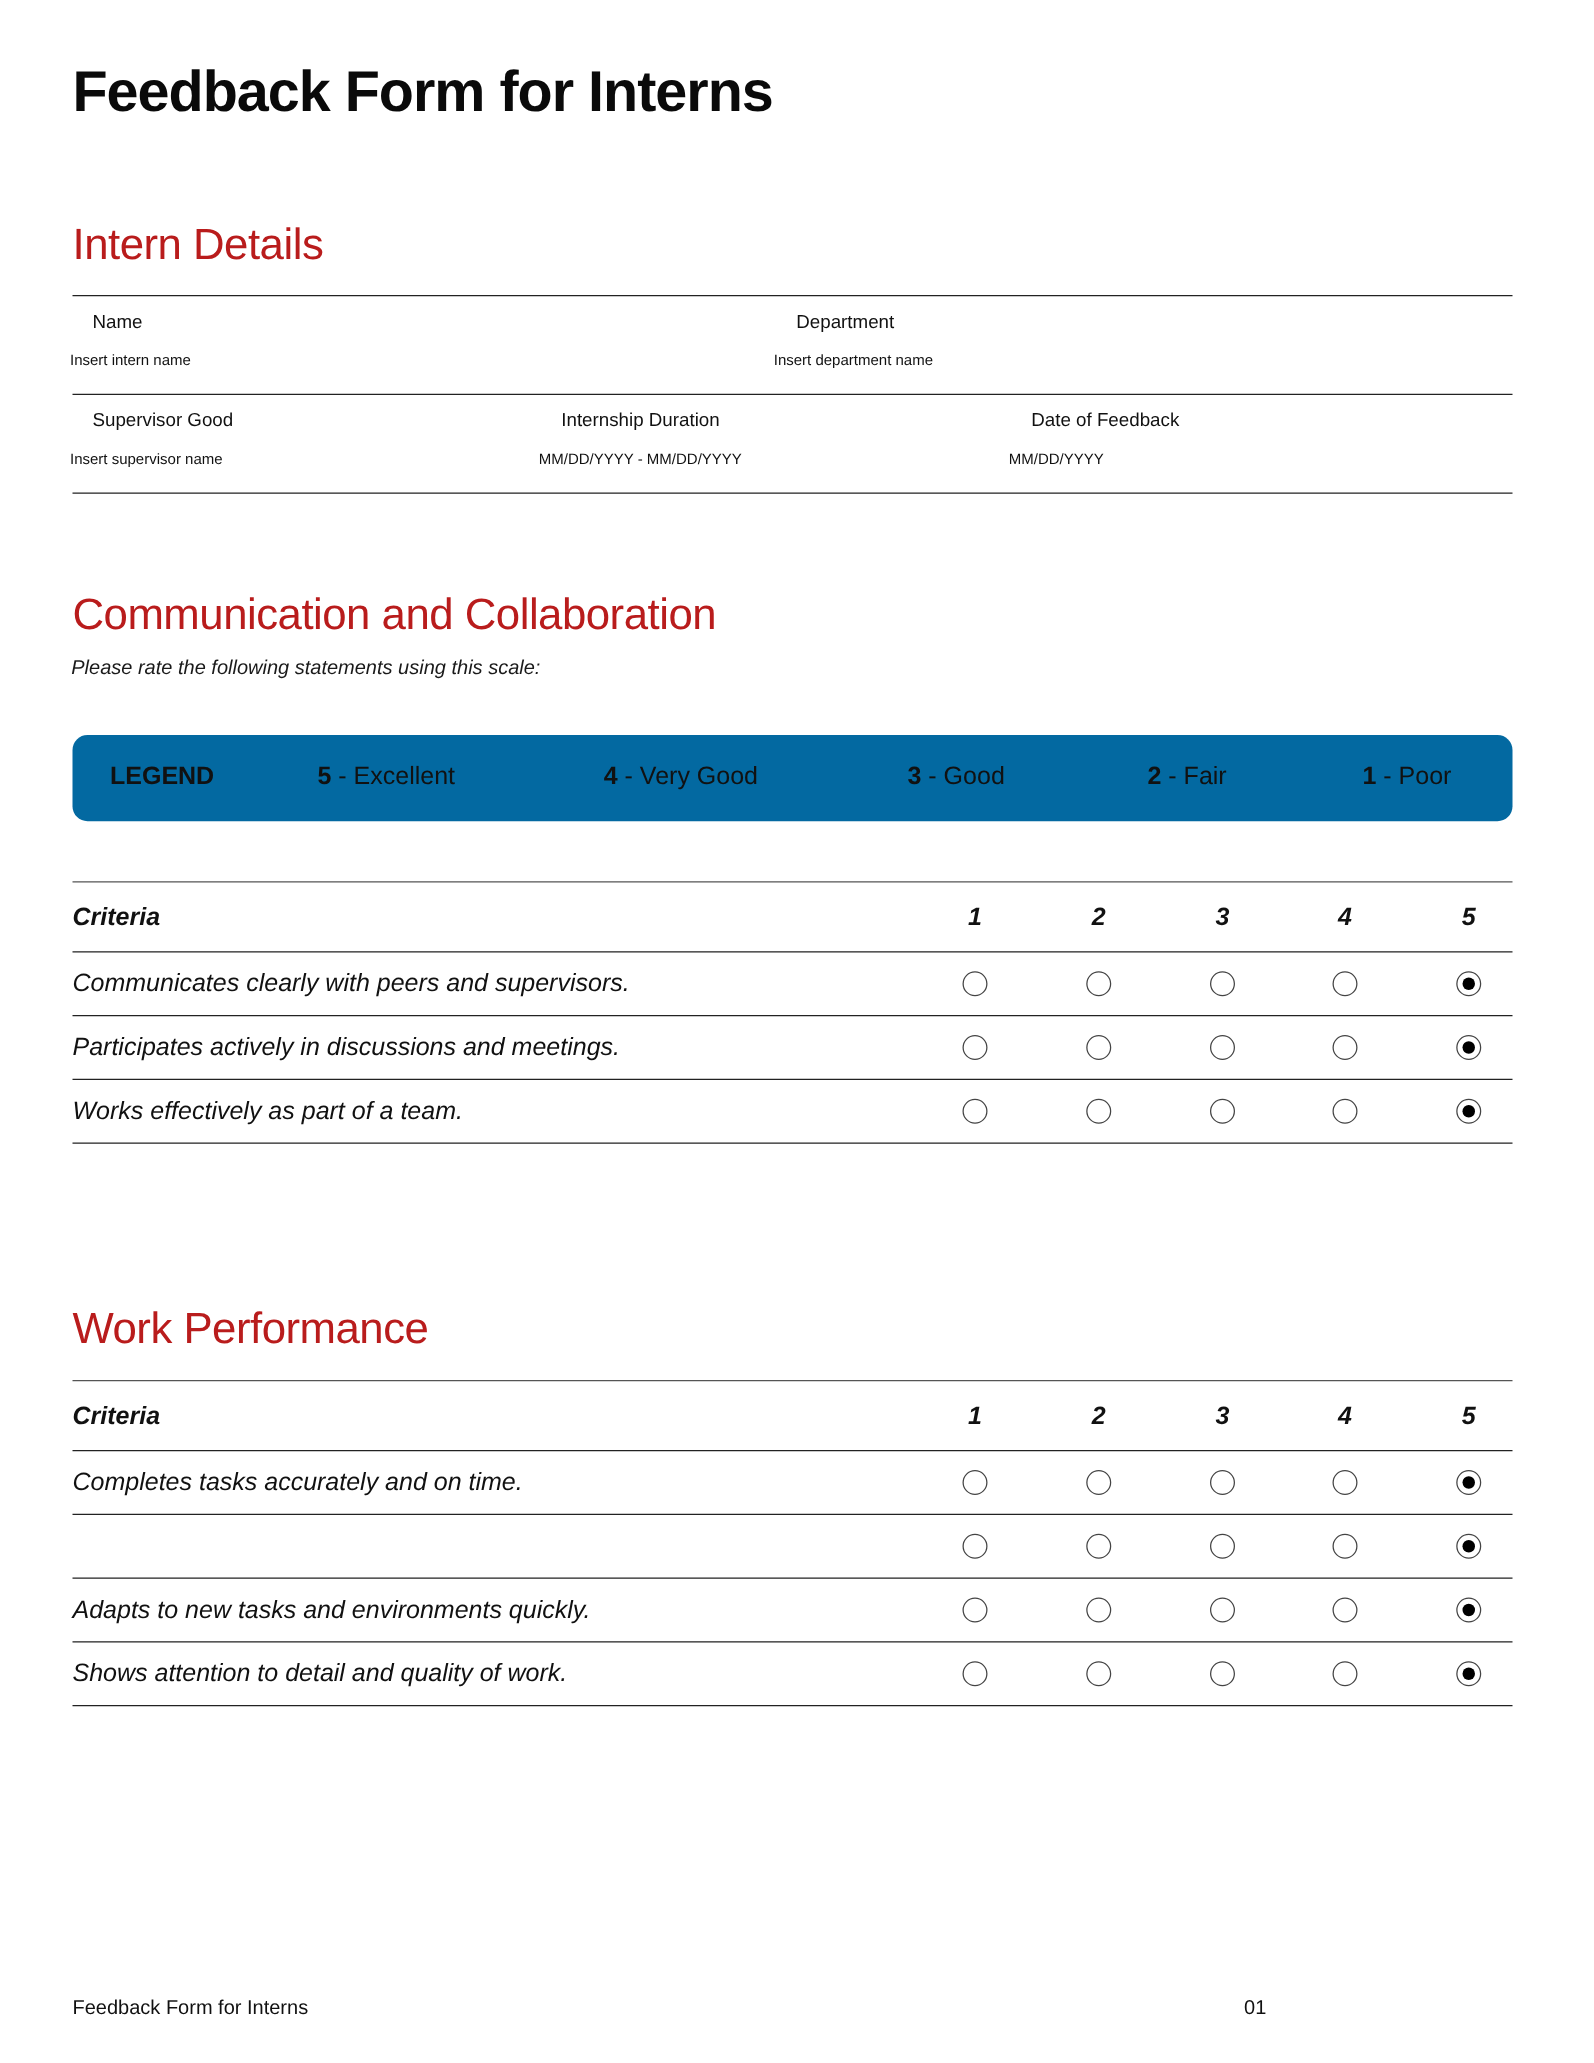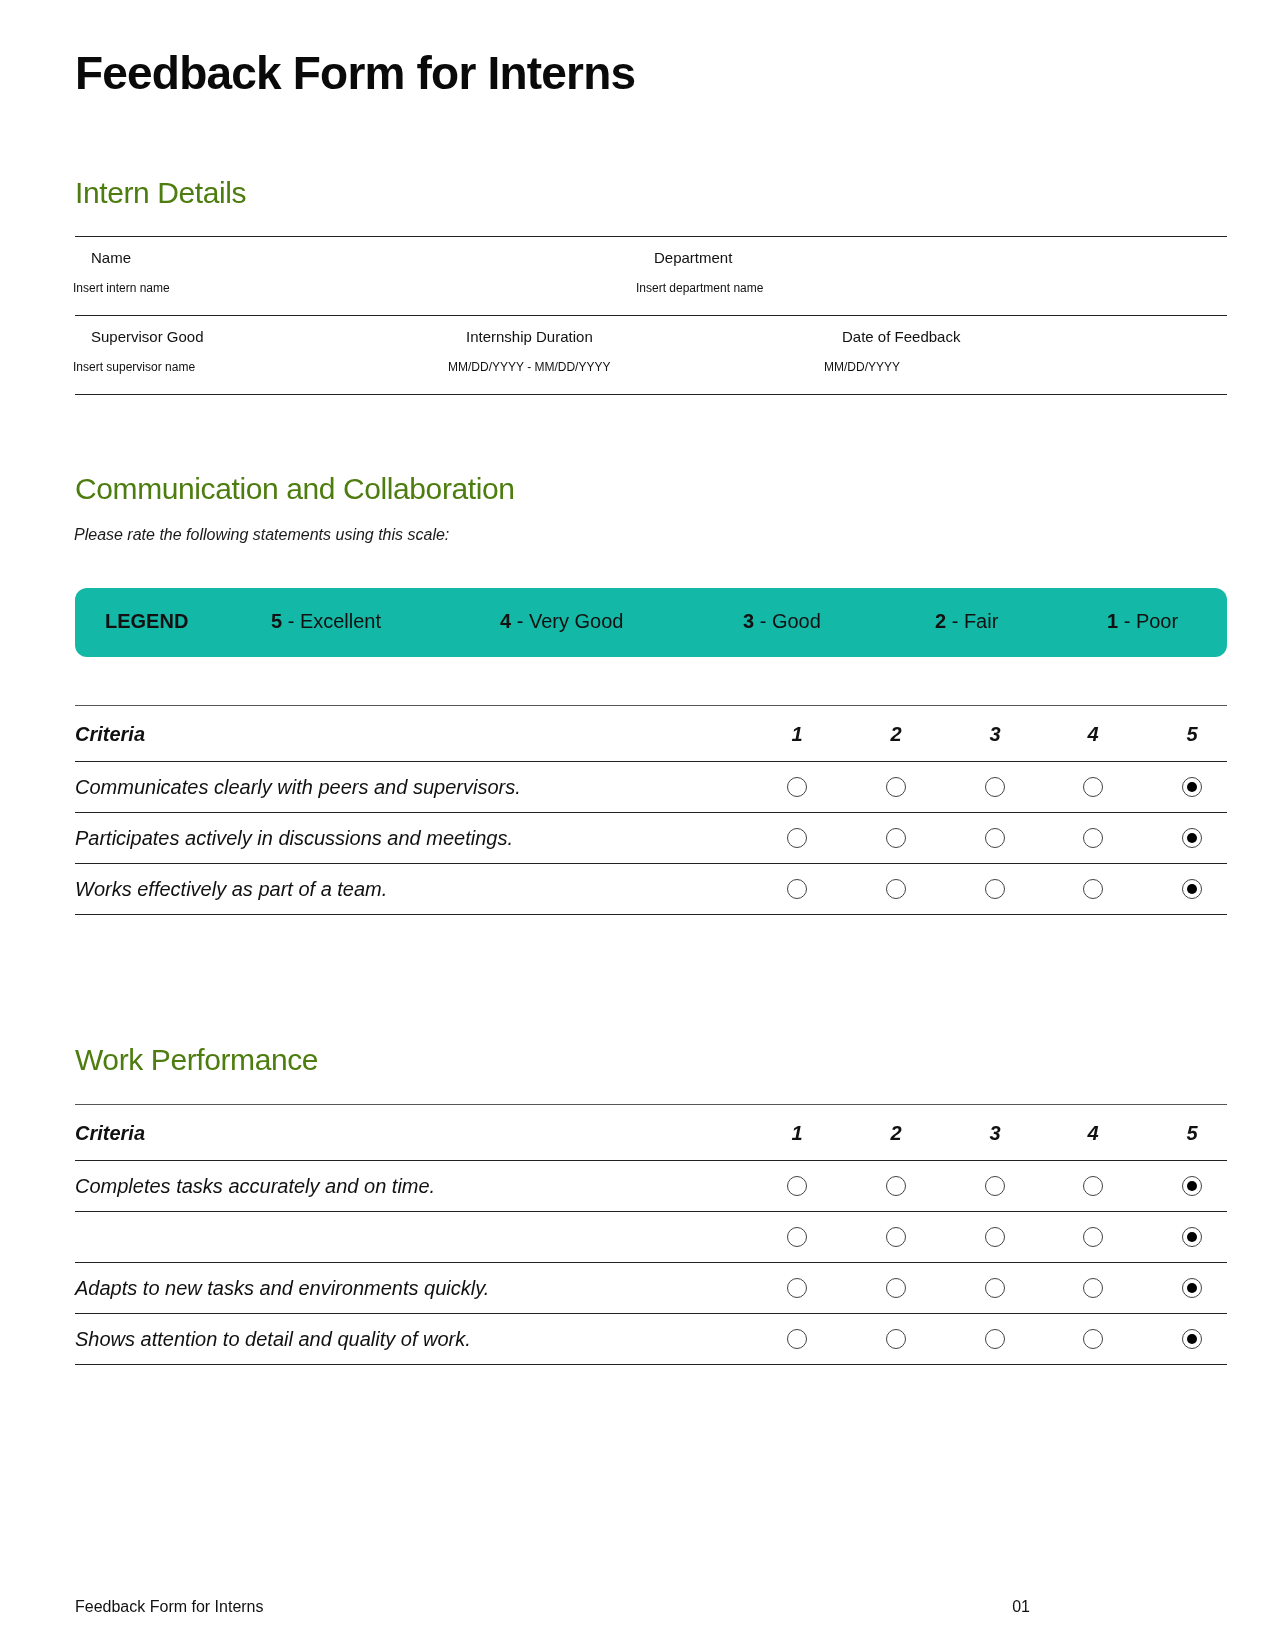--- a/index.html
+++ b/index.html
@@ -1,32 +1,32 @@
 <!DOCTYPE html>
 <html><head>
 <meta charset="utf-8">
 <style>
   * { box-sizing: border-box; margin: 0; padding: 0; }
   html, body { width: 1275px; height: 1650px; background: #ffffff; }
   body { position: relative; font-family: "Liberation Sans", sans-serif; color: #111111; }
-  .page { position: absolute; left: 0; top: 0; width: 1079px; height: 1650px; margin-left: 17px; }
+  .page { position: absolute; left: 0; top: 0; width: 1079px; height: 1650px; }
 
   .doc-title { position: absolute; left: 58px; top: 46px; font-size: 46px; font-weight: 700; letter-spacing: -0.8px; color: #0a0a0a; }
-  .section-title { position: absolute; left: 58px; font-size: 30px; font-weight: 400; letter-spacing: -0.4px; color: #4d7c0f; }
+  .section-title { position: absolute; left: 58px; font-size: 35px; font-weight: 400; letter-spacing: -0.4px; color: #b91c1c; }
   .subtitle { position: absolute; left: 57px; top: 526px; font-size: 16px; font-style: italic; color: #1a1a1a; }
 
   
   .details { position: absolute; left: 58px; top: 236px; width: 1152px; border-top: 1.5px solid #222; }
   .drow { position: relative; height: 79px; border-bottom: 1.5px solid #222; }
   .field { position: absolute; top: 0; }
   .field .lbl { position: absolute; top: 12px; left: 16px; font-size: 15px; white-space: nowrap; color: #111; }
   .field .val { position: absolute; top: 44px; left: -2px; font-size: 12px; white-space: nowrap; color: #111; }
 
   
-  .legend { position: absolute; left: 58px; top: 588px; width: 1152px; height: 69px; background: #14b8a6; border-radius: 12px; }
+  .legend { position: absolute; left: 58px; top: 588px; width: 1152px; height: 69px; background: #0369a1; border-radius: 12px; }
   .legend span { position: absolute; top: 22px; font-size: 20px; white-space: nowrap; color: #111; }
   .legend .ltitle { font-weight: 700; left: 30px; }
   .legend b { font-weight: 700; }
 
   
   .rtable { position: absolute; left: 58px; width: 1152px; border-top: 1.5px solid #555; font-style: italic; }
   .rhead { position: relative; height: 56px; border-bottom: 1.5px solid #222; }
   .rrow { position: relative; height: 51px; border-bottom: 1.5px solid #222; }
   .crit-h { position: absolute; left: 0; top: 17px; font-size: 20px; font-weight: 700; }
   .colh { position: absolute; top: 17px; width: 30px; margin-left: -15px; text-align: center; font-size: 20px; font-weight: 700; }

